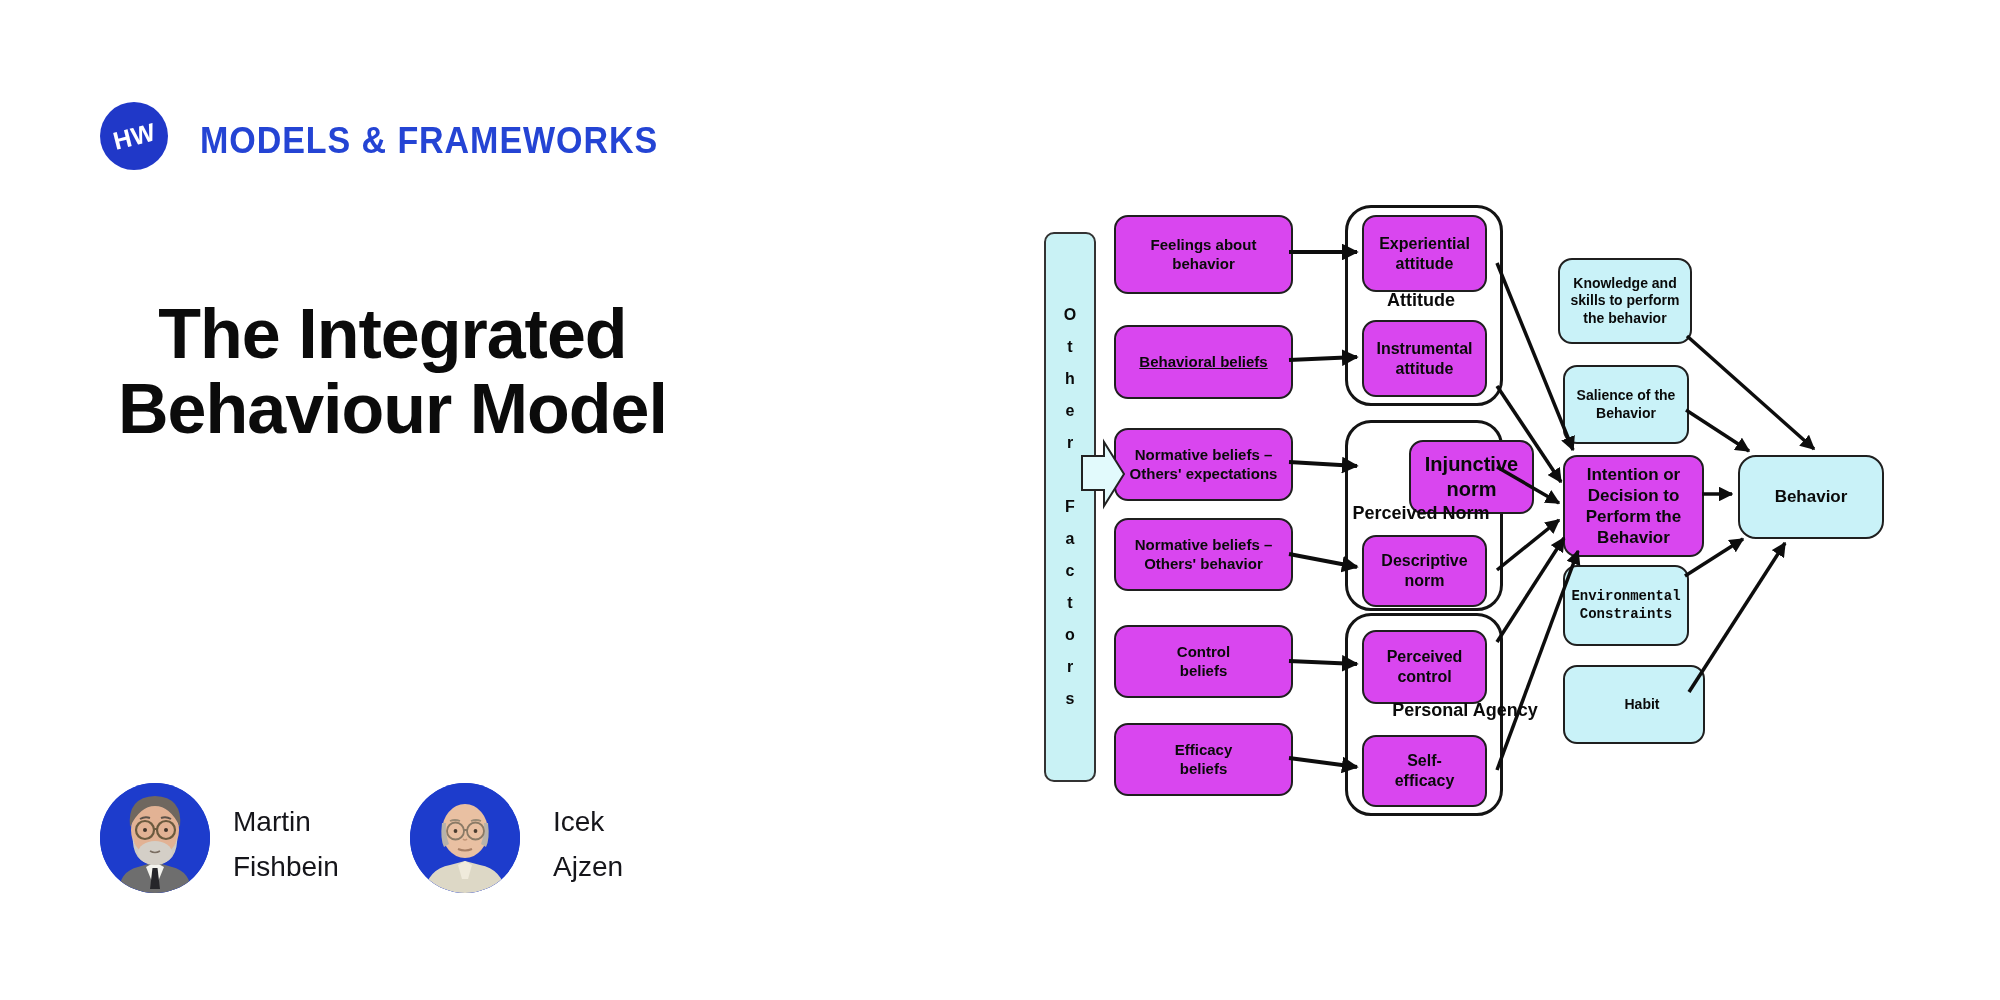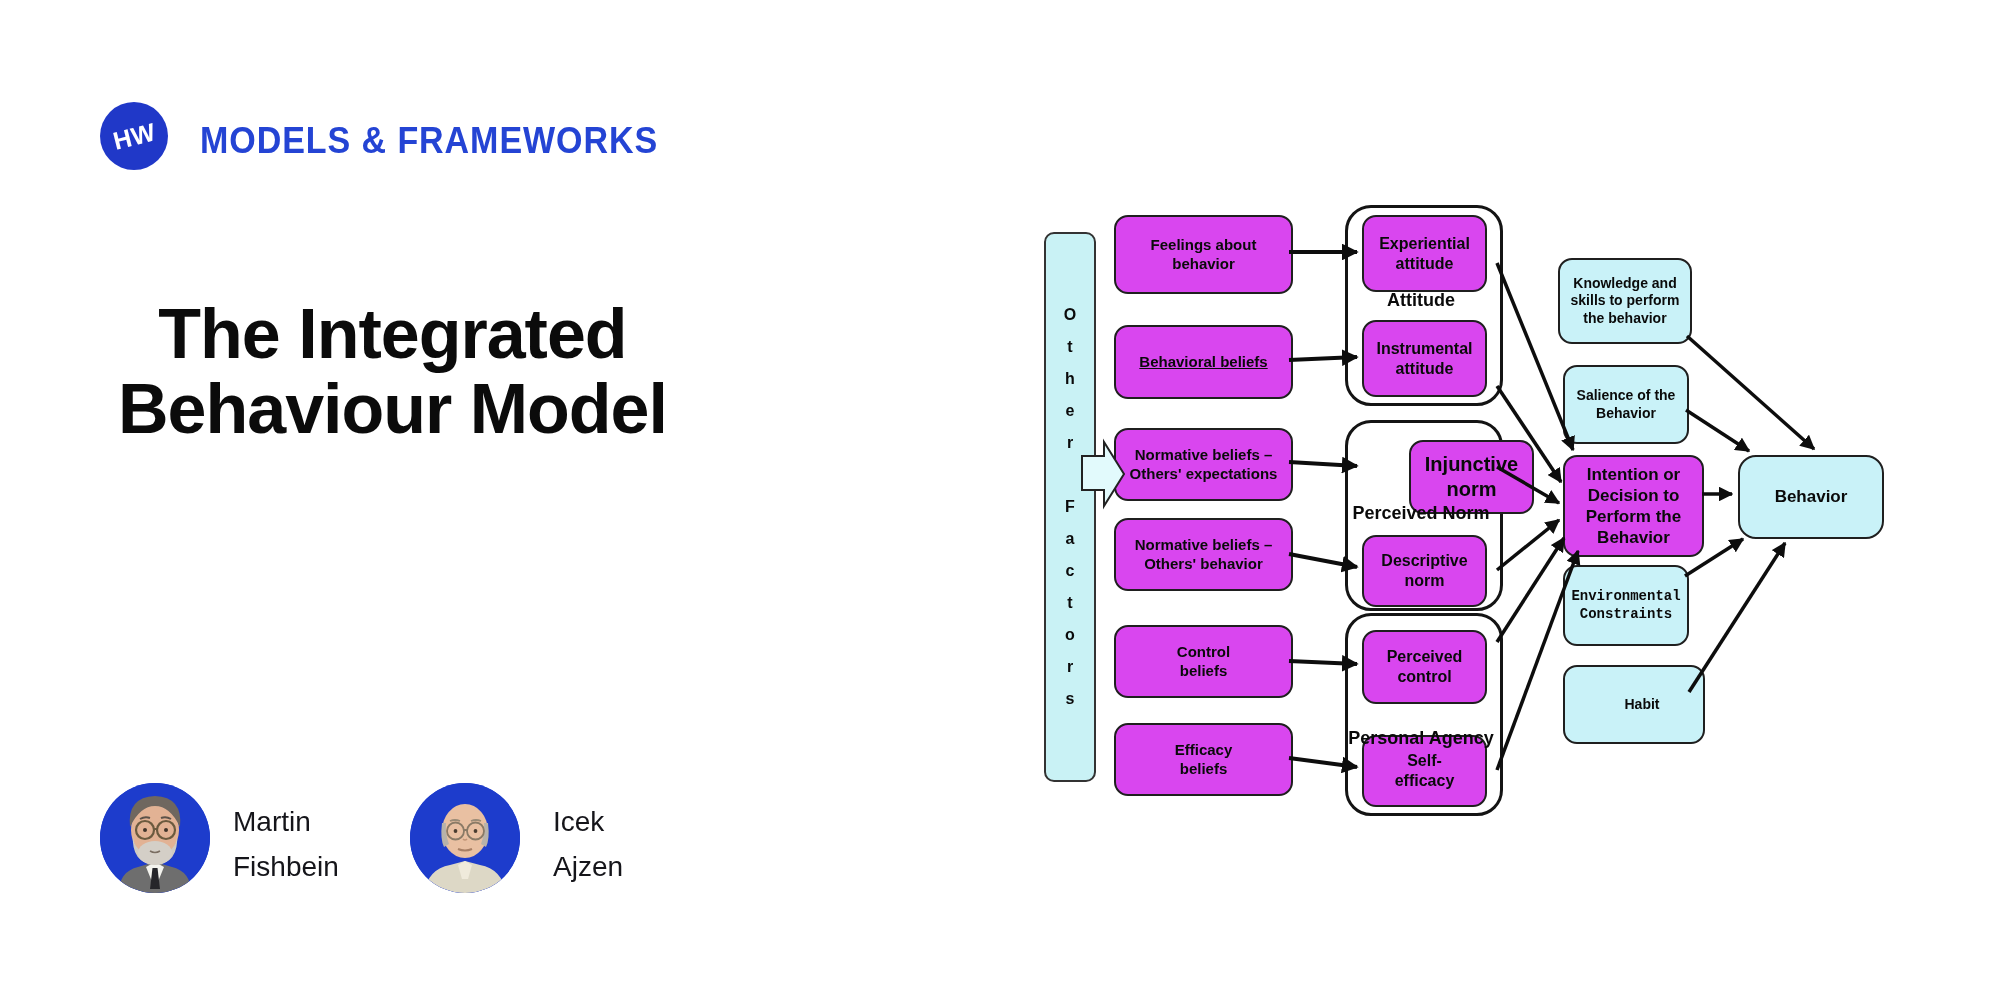--- a/index.html
+++ b/index.html
@@ -147,21 +147,21 @@
 beliefs</div>
   <div class="node" style="left:84px;top:593px;width:175px;height:69px;font-size:15px;">Efficacy
 beliefs</div>
 
   <div class="group" style="left:315px;top:75px;width:152px;height:195px;"></div>
   <div class="group" style="left:315px;top:290px;width:152px;height:185px;"></div>
   <div class="group" style="left:315px;top:483px;width:152px;height:197px;"></div>
 
   <div class="group-label" style="top:160px;">Attitude</div>
   <div class="group-label" style="top:373px;">Perceived Norm</div>
-  <div class="group-label" style="top:598px;">Personal Agency</div>
+  <div class="group-label" style="top:570px;padding-left:44px;">Personal Agency</div>
 
   <div class="node" style="left:332px;top:85px;width:121px;height:73px;font-size:16px;">Experiential
 attitude</div>
   <div class="node" style="left:332px;top:190px;width:121px;height:73px;font-size:16px;">Instrumental
 attitude</div>
   <div class="node" style="left:332px;top:310px;width:121px;height:70px;font-size:20px;margin-left:47px;">Injunctive
 norm</div>
   <div class="node" style="left:332px;top:405px;width:121px;height:68px;font-size:16px;">Descriptive
 norm</div>
   <div class="node" style="left:332px;top:605px;width:121px;height:68px;font-size:16px;">Self-

